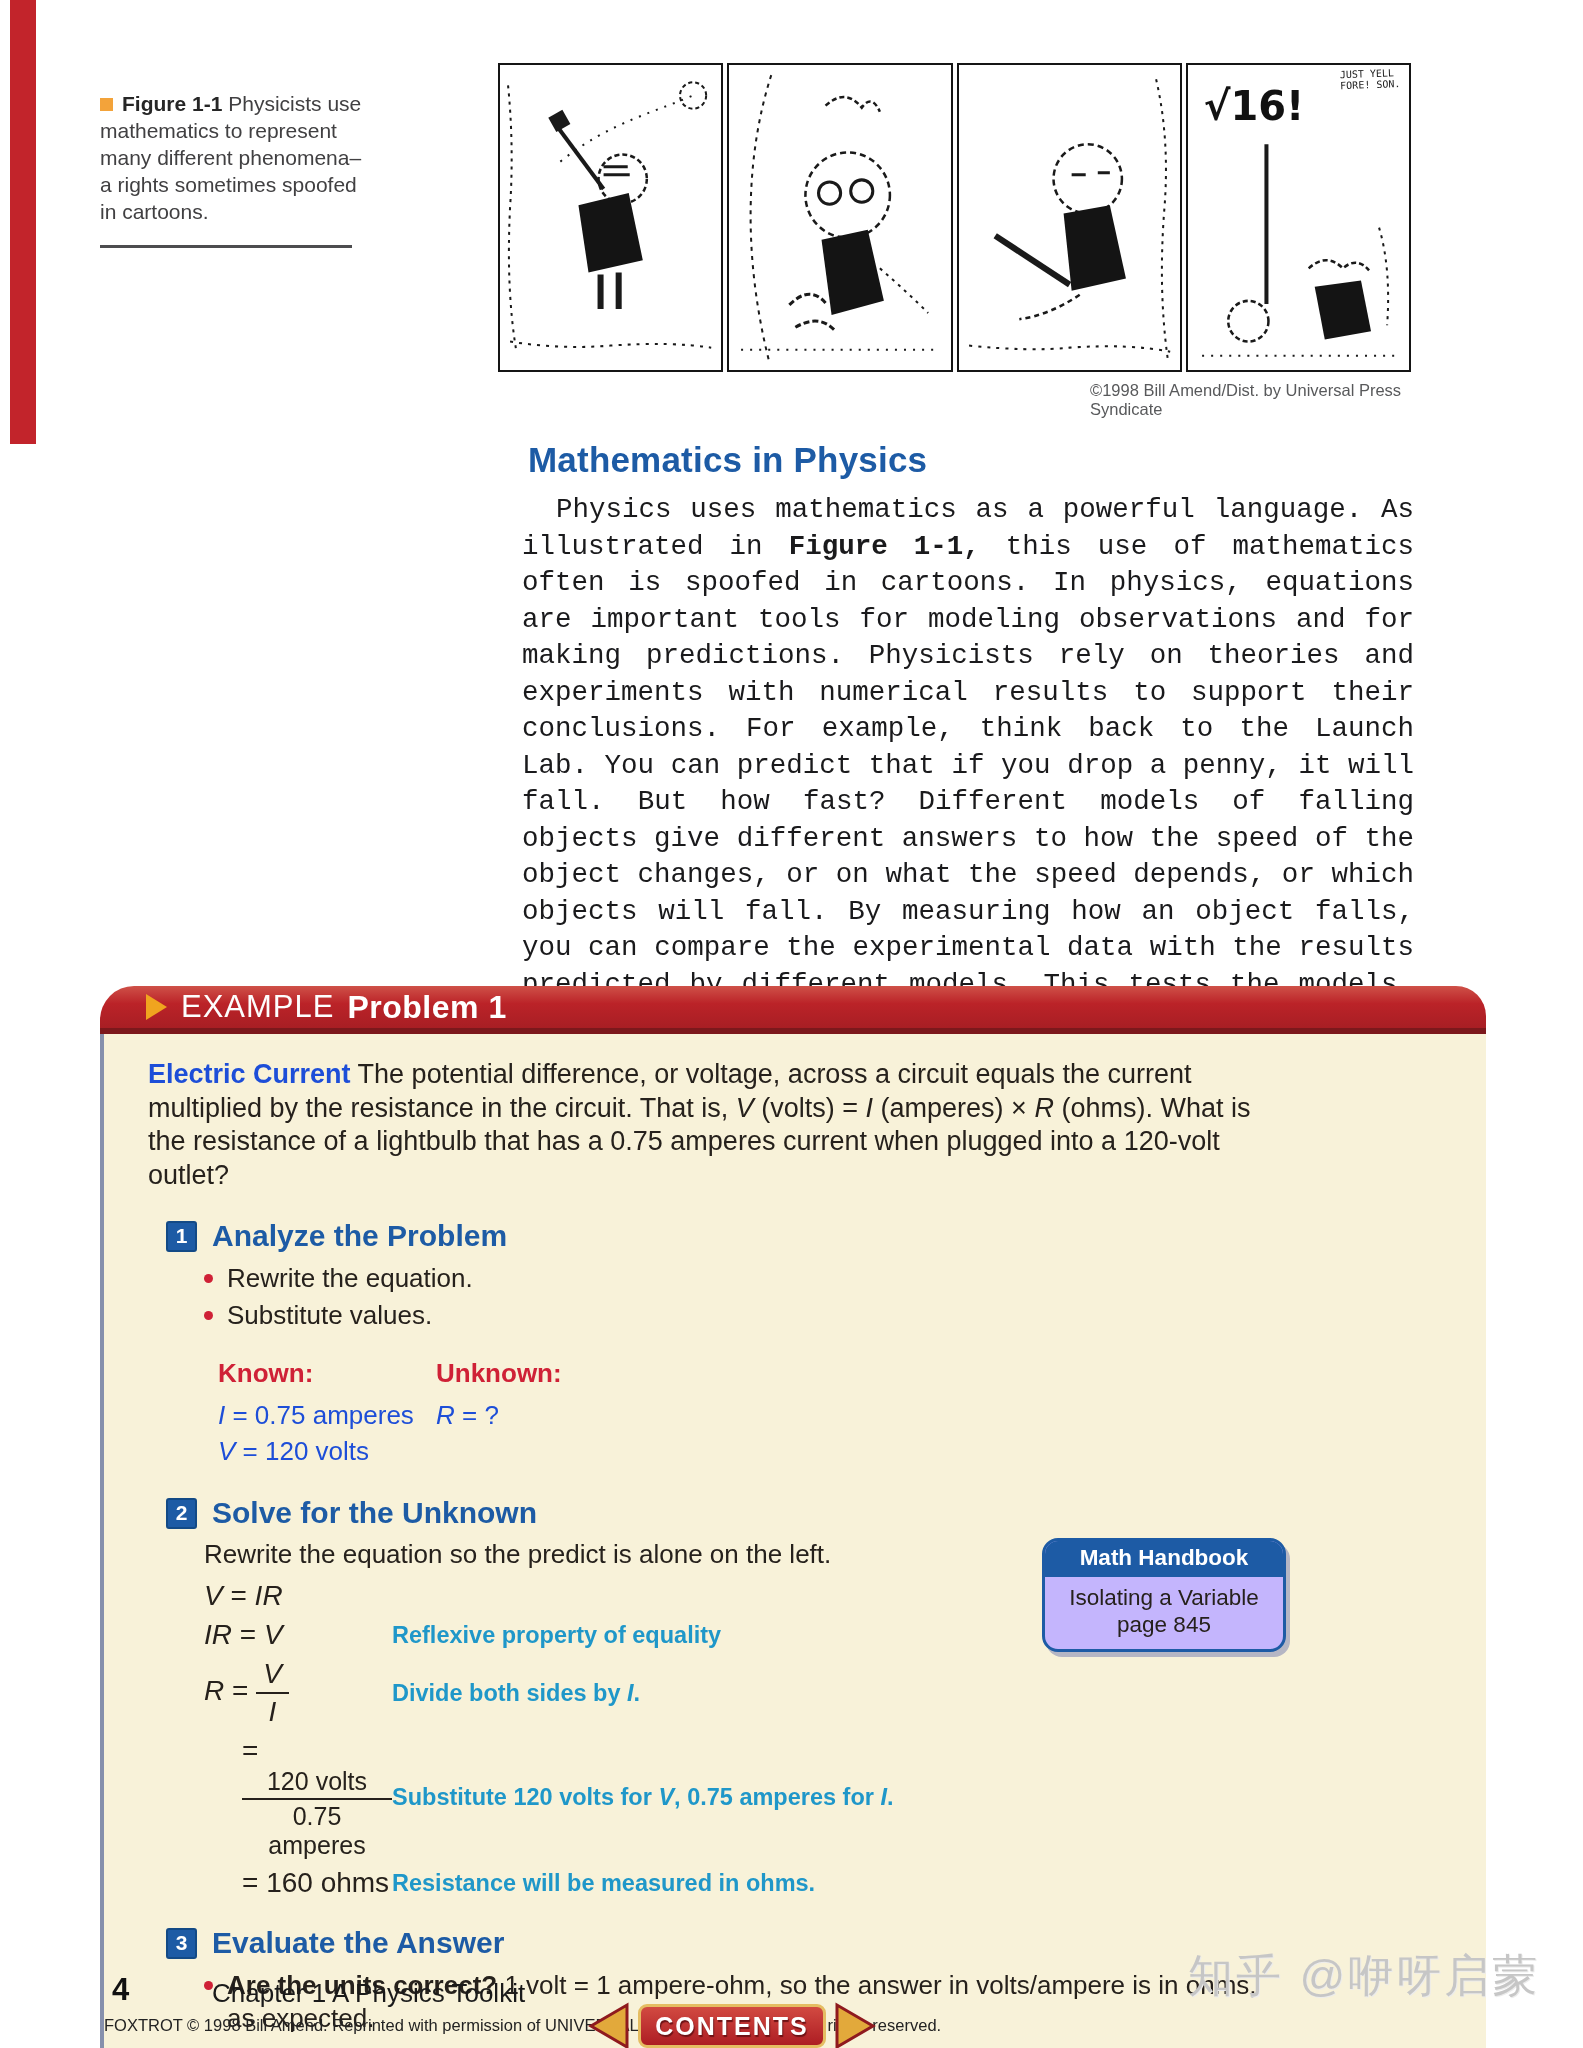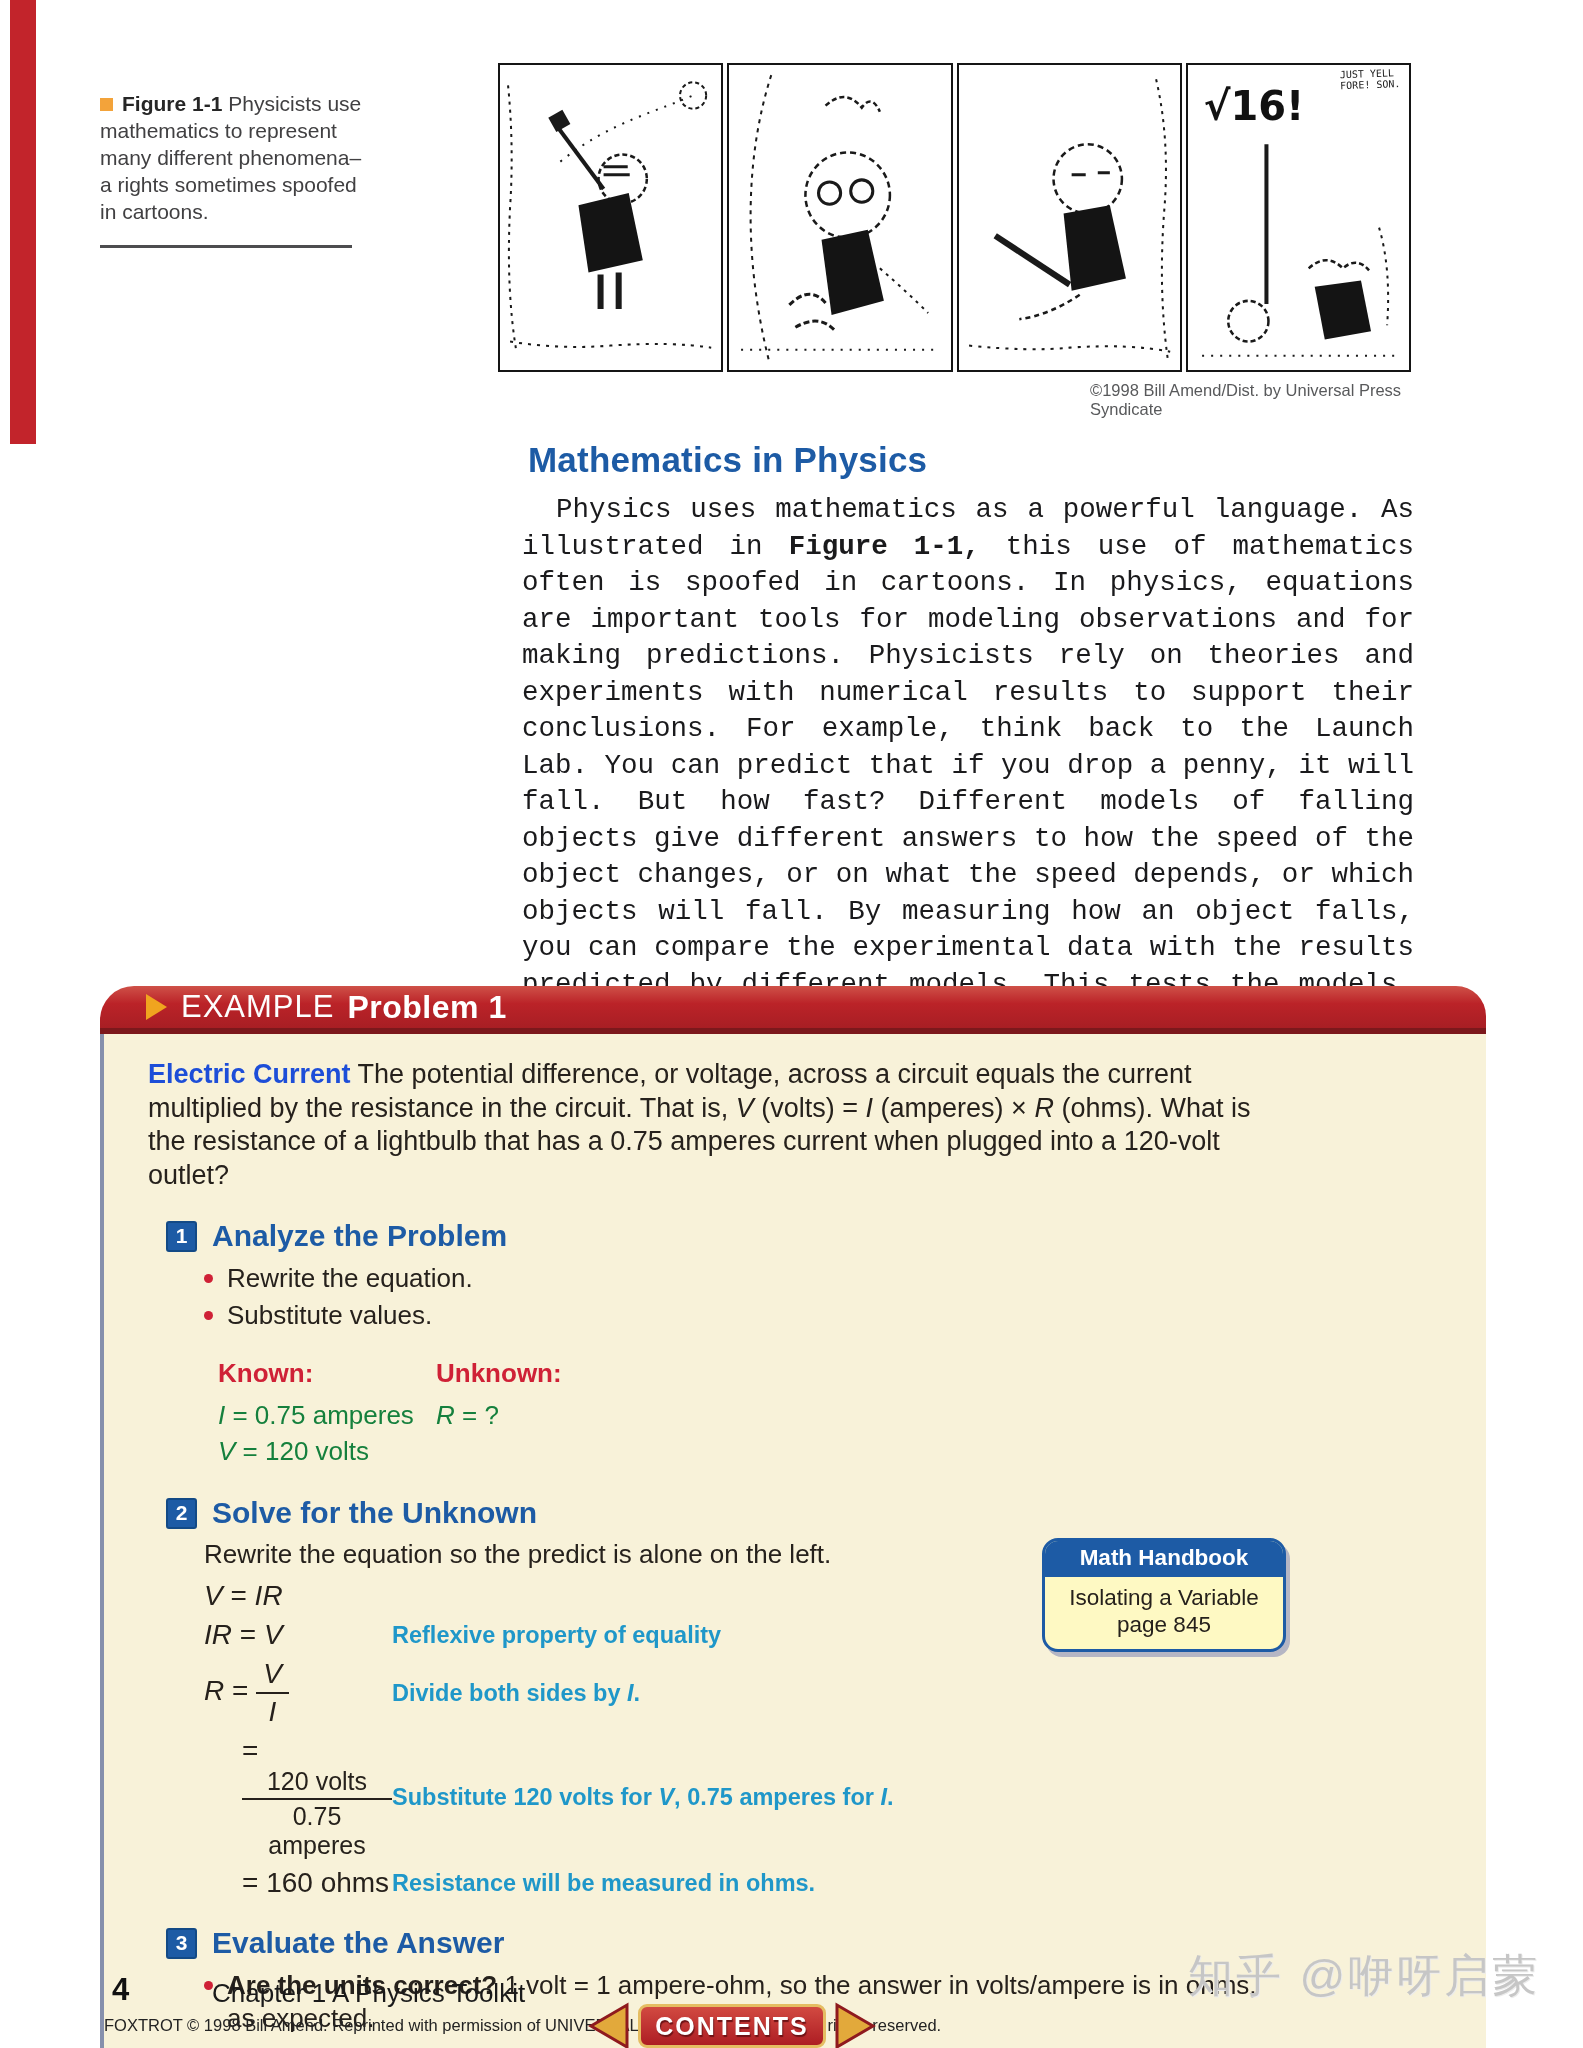--- a/index.html
+++ b/index.html
@@ -51,33 +51,33 @@
   .stepname{font-size:30px;font-weight:bold;color:#1d5ba5;}
 
   .b-row{display:flex;margin:4px 0;font-size:26px;line-height:33px;color:#26211c;}
   .bullets{margin-left:56px;}
   .bullets3{margin-left:56px;width:1080px;}
   .dot{width:9px;height:9px;border-radius:50%;background:#cf2136;margin:12px 14px 0 0;flex:none;}
 
   .ku{display:flex;margin:26px 0 4px 70px;}
   .ku-col1{width:218px;}
   .ku-label{color:#cf2136;font-weight:bold;font-size:26px;margin-bottom:8px;}
-  .ku-item{font-size:26px;line-height:36px;color:#15803d;}
+  .ku-item{font-size:26px;line-height:36px;color:#1d4ed8;}
 
   .solve-intro{margin:2px 0 10px 56px;font-size:26px;color:#26211c;}
   .eqs{margin-left:56px;}
   .eq-row{display:flex;align-items:center;margin:7px 0;}
   .eq-math{width:188px;font-size:28px;color:#26211c;flex:none;}
   .eq-note{font-size:23.5px;font-weight:bold;color:#1f97c9;}
   .ind{padding-left:38px;box-sizing:border-box;}
   .frac{display:inline-block;text-align:center;vertical-align:middle;font-size:25px;}
   .frac .num{display:block;border-bottom:2.5px solid #26211c;padding:0 7px 2px;}
   .frac .den{display:block;padding-top:2px;}
 
-  .handbook{position:absolute;left:1042px;top:1538px;width:238px;background:#fef9c3;border:3.5px solid #1d5ba5;
+  .handbook{position:absolute;left:1042px;top:1538px;width:238px;background:#c4b5fd;border:3.5px solid #1d5ba5;
             border-radius:16px;box-shadow:4px 5px 0 #b5b6c4;overflow:hidden;text-align:center;}
   .hb-head{background:#1d5ba5;color:#fff;font-weight:bold;font-size:22.5px;padding:4px 0 6px;}
   .hb-body{font-size:22.5px;line-height:27px;color:#26211c;padding:7px 4px 11px;}
 
   
   .pageno{position:absolute;left:112px;top:1972px;font-size:31px;font-weight:bold;color:#111;}
   .chapter{position:absolute;left:212px;top:1978px;font-size:26px;color:#1a1a1a;}
   .copyright{position:absolute;left:104px;top:2016px;font-size:16.5px;color:#232323;}
 
   .contents{position:absolute;left:588px;top:2002px;display:flex;align-items:center;gap:8px;}

